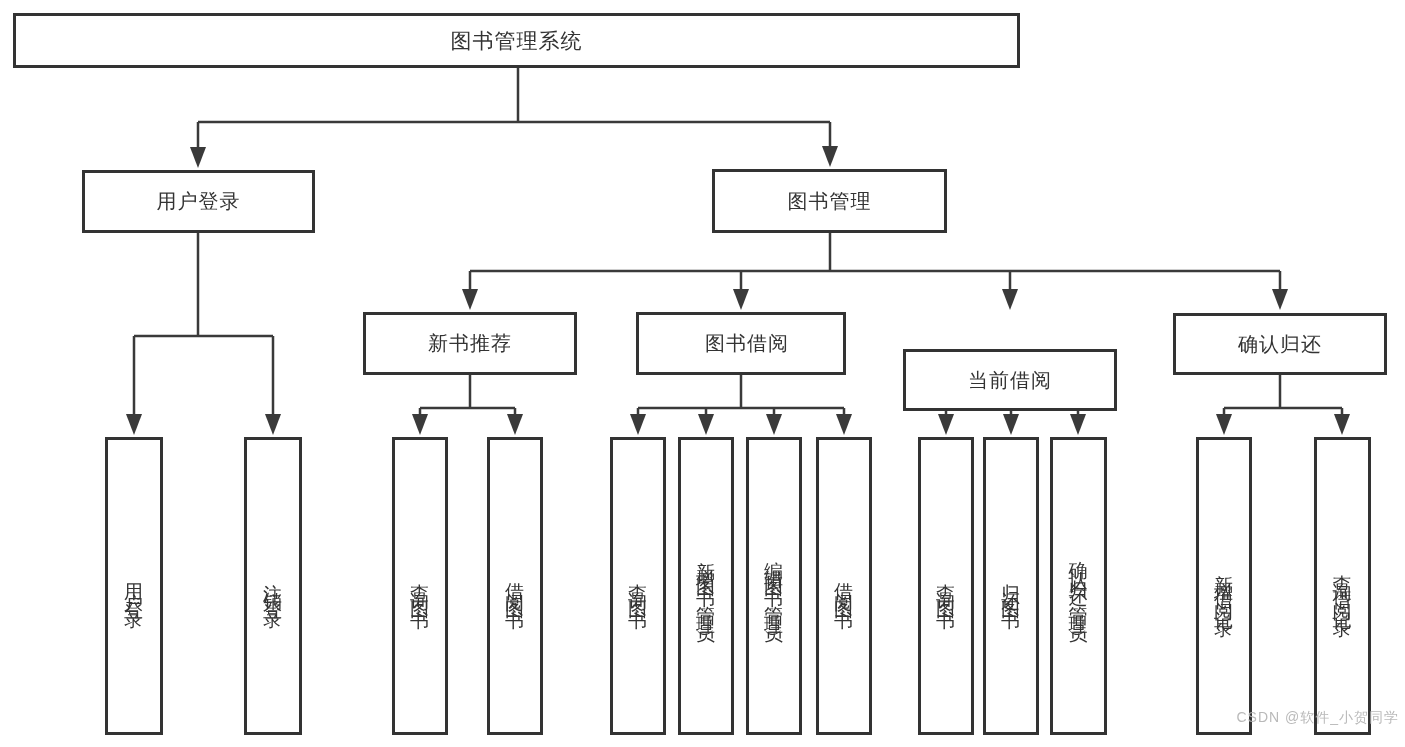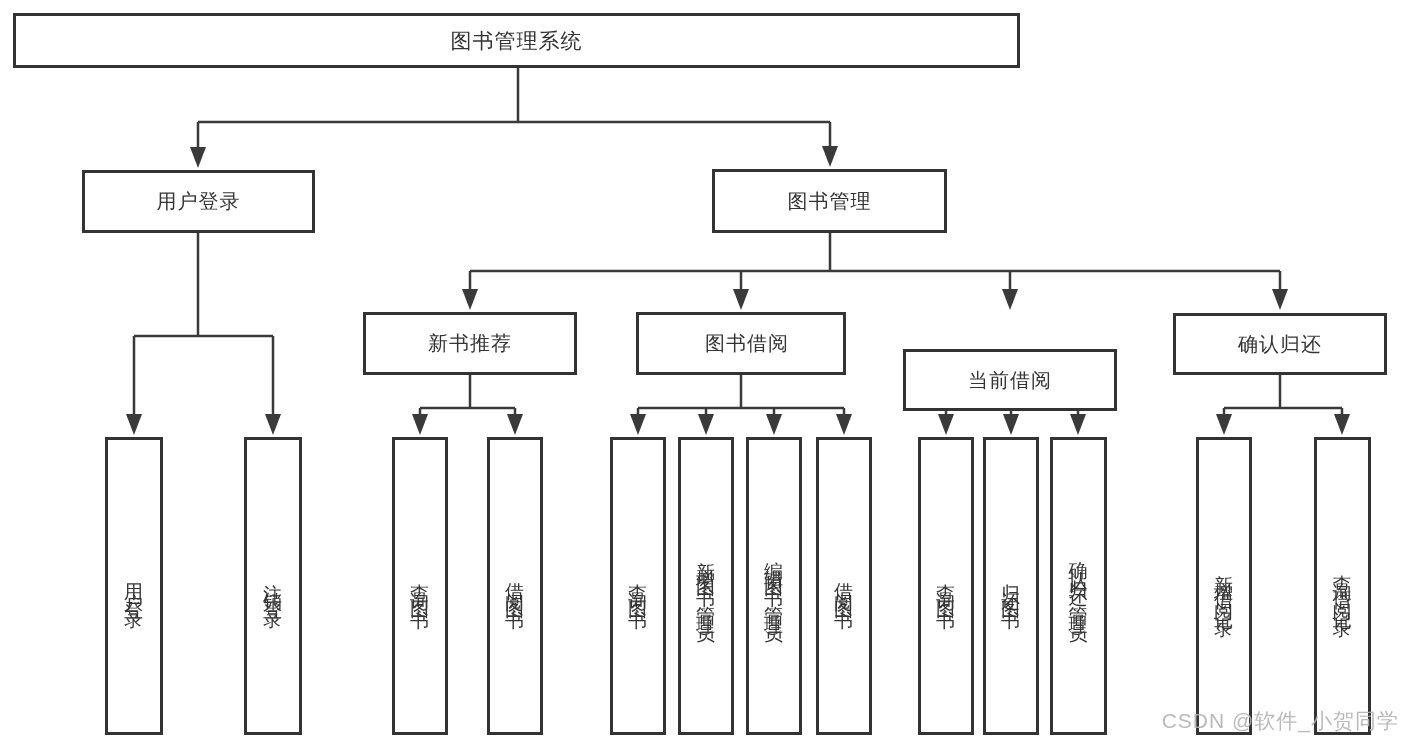--- a/index.html
+++ b/index.html
@@ -38,22 +38,22 @@
   #v-borrow2{left:816px;width:56px;}
   #v-query3{left:918px;width:56px;}
   #v-return{left:983px;width:56px;}
   #v-confirm{left:1050px;width:57px;}
   #v-addrec{left:1196px;width:56px;}
   #v-queryrec{left:1314px;width:57px;}
   #connectors{position:absolute;left:0;top:0;width:1405px;height:747px;z-index:1;}
   #connectors path{stroke:#3a3a3a;stroke-width:2.5;fill:none;}
   #connectors polygon{fill:#3a3a3a;stroke:none;}
   #watermark{
-    position:absolute;right:6px;bottom:12px;z-index:5;
-    font-size:21px;color:#b2b2b2;letter-spacing:1px;opacity:0.9;
+    position:absolute;right:6px;bottom:20px;z-index:5;
+    font-size:14px;color:#b2b2b2;letter-spacing:1px;opacity:0.9;
   }
 </style>
 </head>
 <body>
 
 <div id="canvas">
 
   <svg id="connectors" viewBox="0 0 1405 747" xmlns="http://www.w3.org/2000/svg">
 
     <path d="M518 68 V122 M198 122 H830 M198 122 V150 M830 122 V149"></path>

